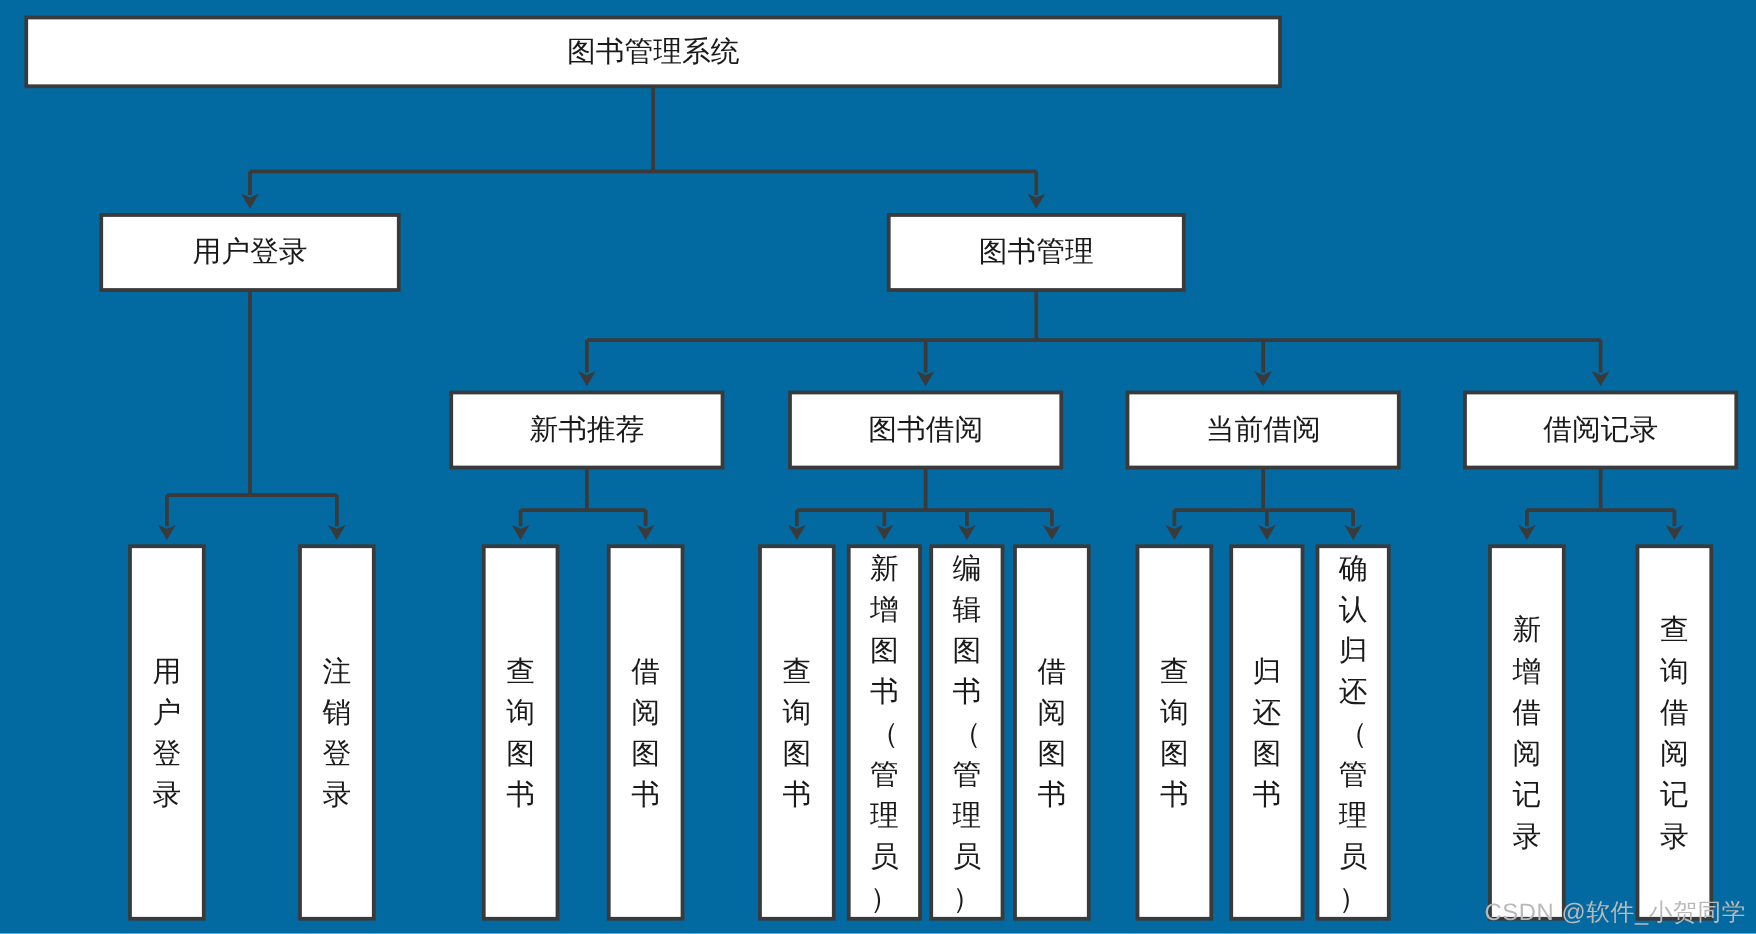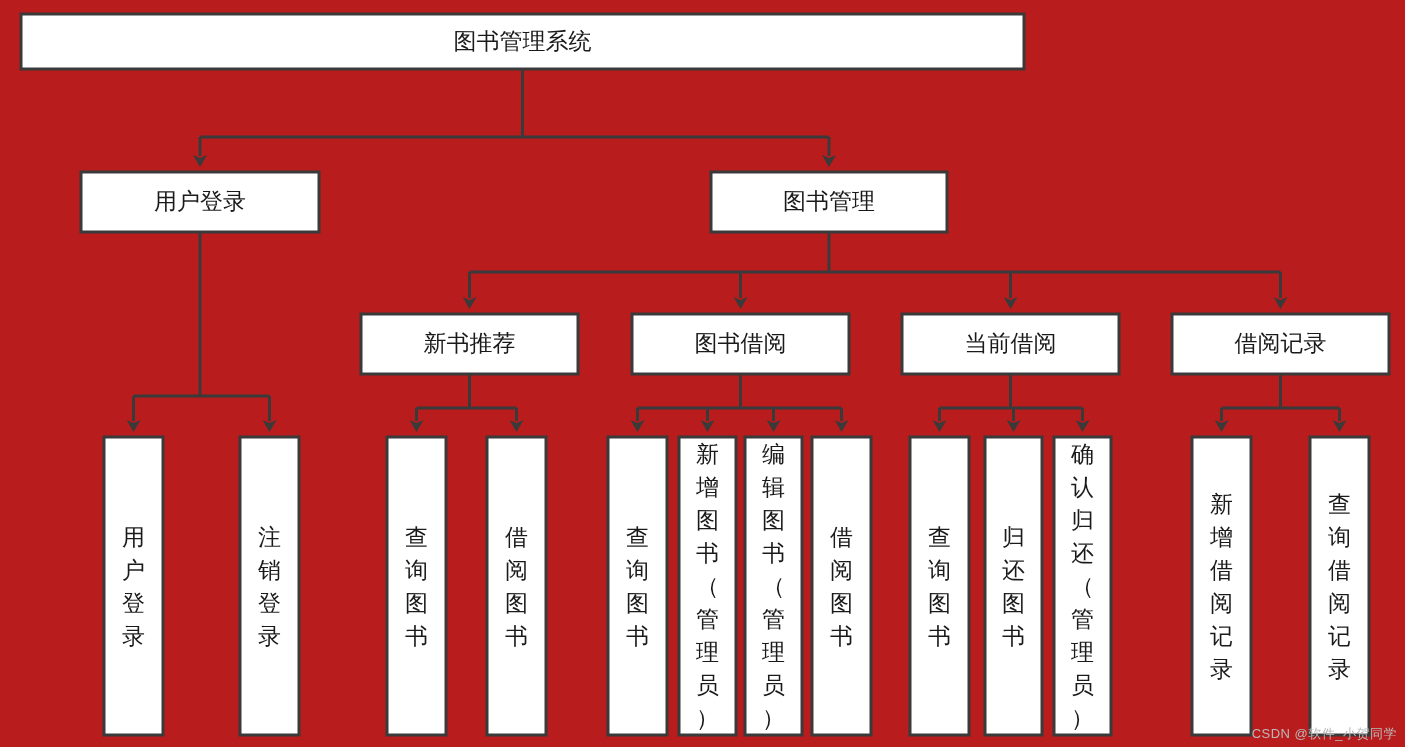--- a/index.html
+++ b/index.html
@@ -7,21 +7,21 @@
     padding: 0;
     background: #ffffff;
   }
   body {
     font-family: "Liberation Sans", "DejaVu Sans", sans-serif;
   }
   #diagram-root {
     position: relative;
     width: 1405px;
     height: 747px;
-    background: #b91c1c;
+    background: #0369a1;
     overflow: hidden;
   }
   svg#tree-svg {
     position: absolute;
     left: 0;
     top: 0;
     width: 1405px;
     height: 747px;
   }
   .node-box {
@@ -49,21 +49,21 @@
     fill: #1a1a1a;
     font-family: "Liberation Sans", "DejaVu Sans", sans-serif;
     font-size: 23px;
     text-anchor: middle;
   }
   .watermark {
     position: absolute;
     right: 8px;
     bottom: 4px;
     font-family: "Liberation Sans", "DejaVu Sans", sans-serif;
-    font-size: 13px;
+    font-size: 19px;
     color: #b9b9b9;
     letter-spacing: 0.5px;
     white-space: nowrap;
     pointer-events: none;
   }
 </style>
 </head>
 <body>
 
 <div id="diagram-root">

